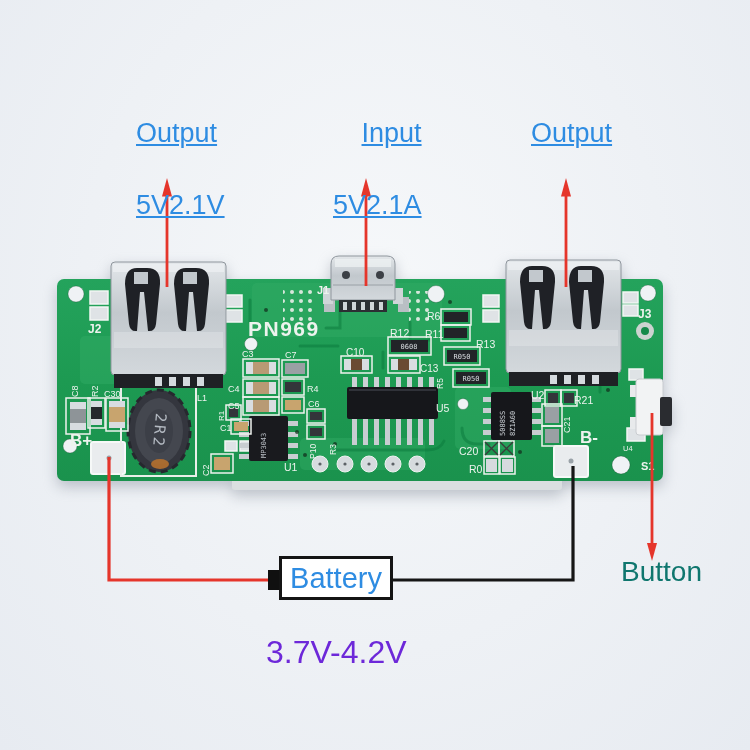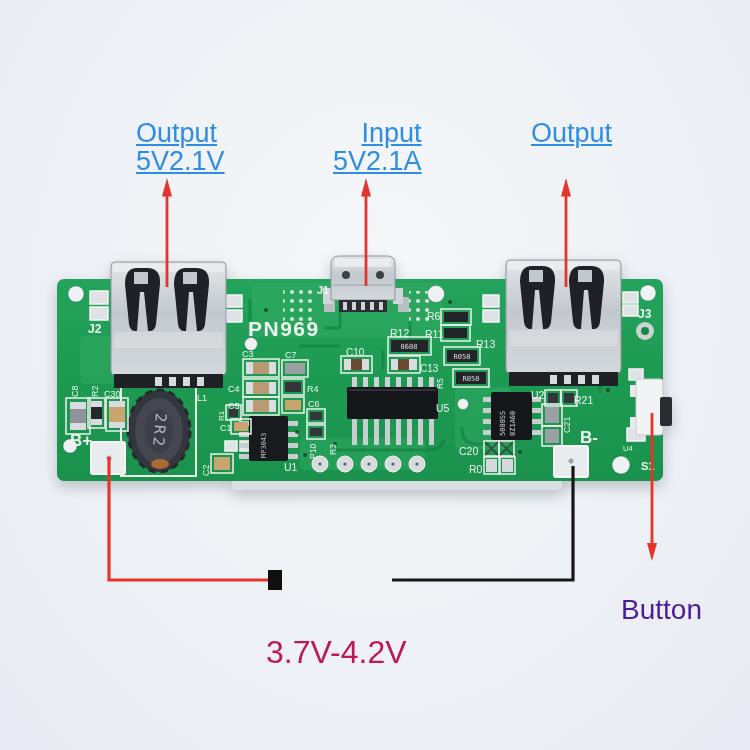--- a/index.html
+++ b/index.html
@@ -4,23 +4,23 @@
 <style>
   html,body{margin:0;padding:0;}
   body{width:750px;height:750px;position:relative;overflow:hidden;
        font-family:"Liberation Sans",sans-serif;
        background:radial-gradient(ellipse at 50% 40%, #f6f8fa 0%, #eef1f5 55%, #e7ebf1 100%);}
   .stage{position:absolute;inset:0;width:750px;height:750px;}
   svg{position:absolute;left:0;top:0;}
   #board-svg{filter:drop-shadow(0 6px 7px rgba(110,120,135,.40));z-index:1;}
   #anno-svg{z-index:2;pointer-events:none;}
   .lab{position:absolute;color:#2e8ce2;font-size:27px;line-height:28px;font-weight:400;z-index:3;white-space:nowrap;text-decoration:underline;}
-  .lab .l2{display:block;}
-  .voltage{position:absolute;left:266px;top:634px;color:#be185d;font-size:32px;z-index:3;}
-  .button-lab{position:absolute;left:621px;top:594px;color:#4c1d95;font-size:28px;z-index:3;}
+  .lab .l2{display:block;margin-top:44px;}
+  .voltage{position:absolute;left:266px;top:634px;color:#6d28d9;font-size:32px;z-index:3;}
+  .button-lab{position:absolute;left:621px;top:556px;color:#0f766e;font-size:28px;z-index:3;}
   .battery-box{position:absolute;left:279px;top:556px;width:114px;height:44px;box-sizing:border-box;
        border:3px solid #141414;background:#ffffff;display:flex;align-items:center;justify-content:center;
        color:#2e8ce2;font-size:29px;z-index:4;}
   text.silk{font-family:"Liberation Sans",sans-serif;fill:#edf3ee;}
   text.mark{font-family:"DejaVu Sans Mono",monospace;}
 </style>
 </head>
 <body>
 
 <div class="stage">
@@ -397,16 +397,19 @@
   <span class="l2">5V2.1V</span>
 </div>
 <div class="lab" style="left:333px;top:119px;text-align:right;">
   <span>Input</span>
   <span class="l2">5V2.1A</span>
 </div>
 <div class="lab" style="left:531px;top:119px;">
   <span>Output</span>
 </div>
 
+<div class="battery-box">
+  <span>Battery</span>
+</div>
 <div class="voltage">3.7V-4.2V</div>
 <div class="button-lab">Button</div>
 
 </div>
 
 </body></html>

